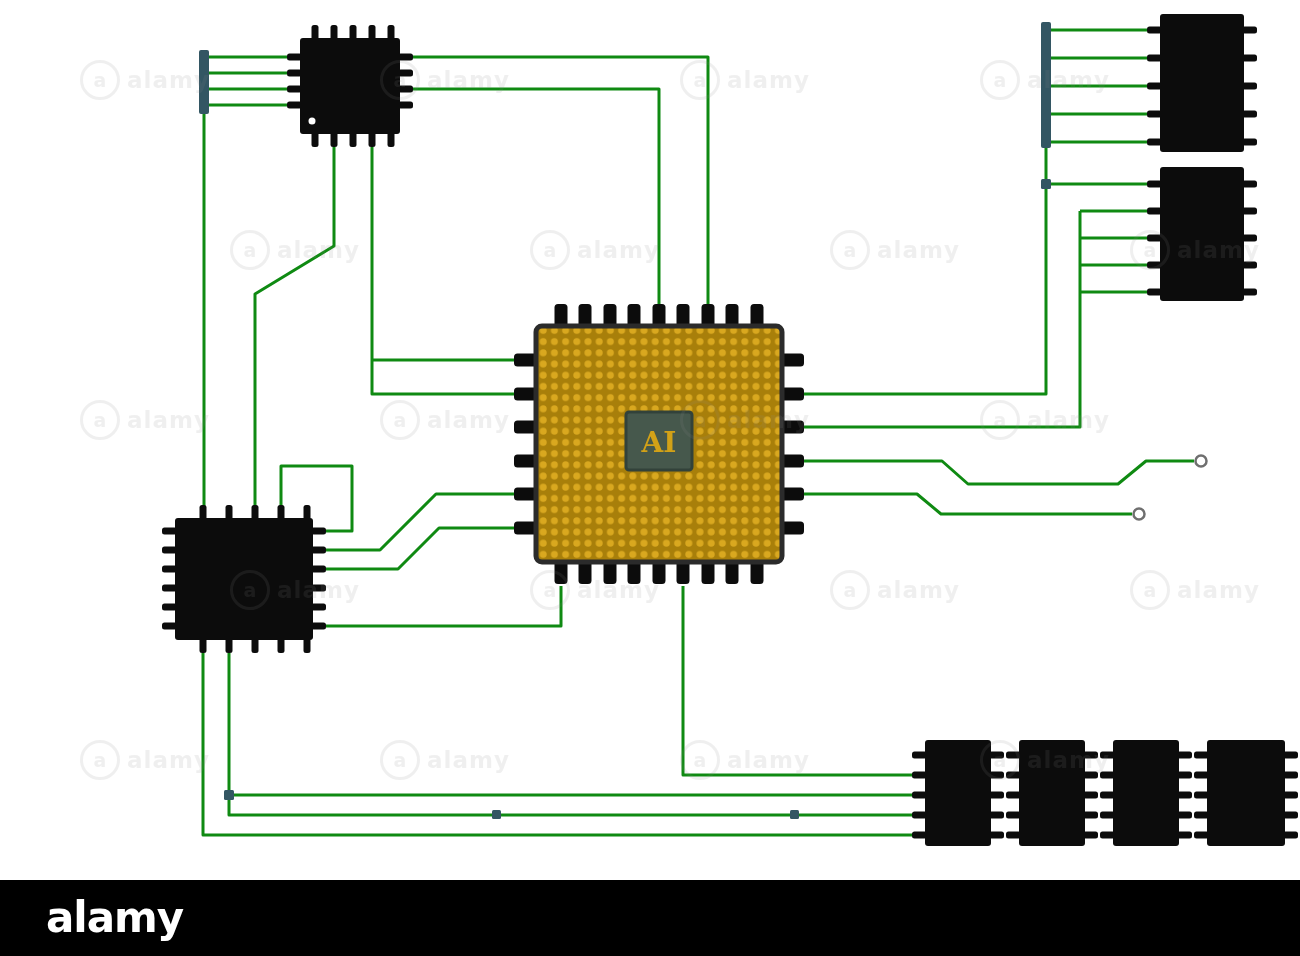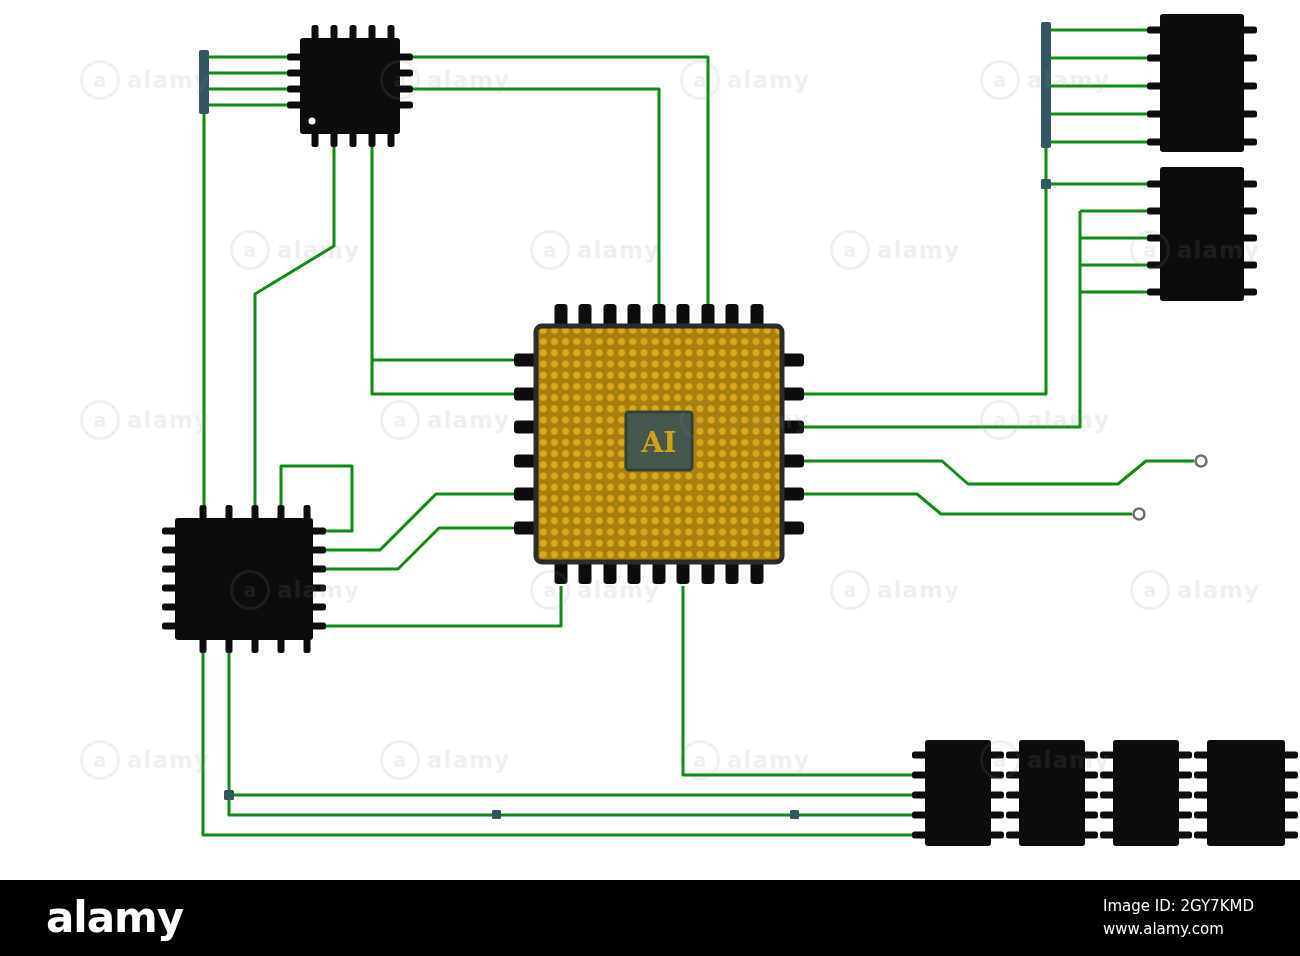--- a/index.html
+++ b/index.html
@@ -316,18 +316,14 @@
         <span class="ring">a</span>
         <span class="word">alamy</span>
       </div>
       <div class="wm" style="left: 980px; top: 740px;">
         <span class="ring">a</span>
         <span class="word">alamy</span>
       </div>
     </div>
   <div class="footer" style="background: rgb(0, 0, 0); color: rgb(255, 255, 255);">
     <div class="brand">alamy</div>
-    <div class="meta">
-      <div>Image ID: 2GY7KMD</div>
-      <div>www.alamy.com</div>
-    </div>
   </div>
 </div>
 
 </body></html>

